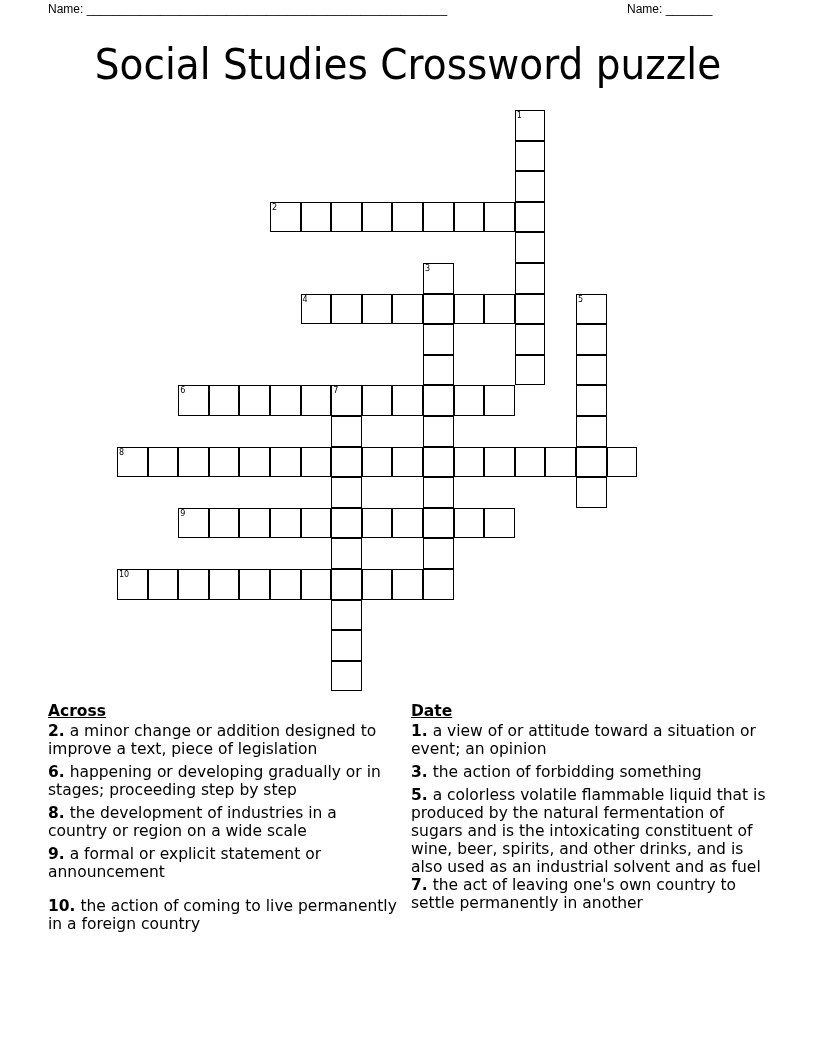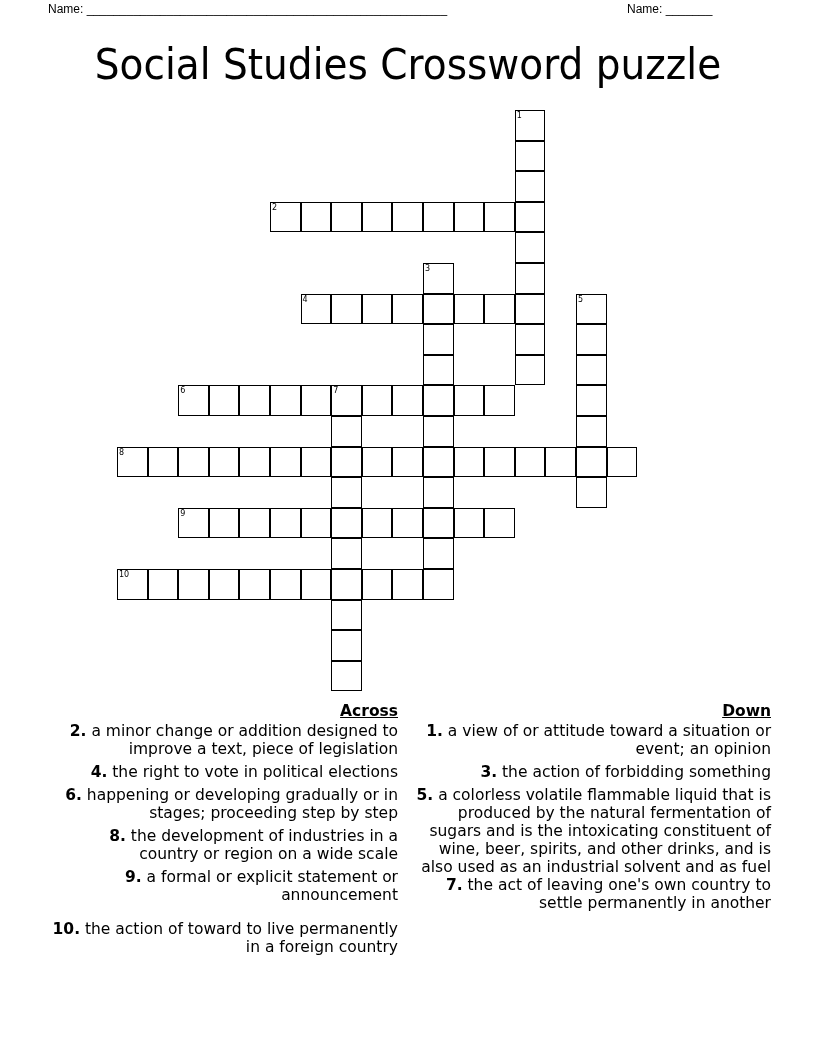--- a/index.html
+++ b/index.html
@@ -23,21 +23,21 @@
     .cell {
       position: absolute; width: 30.6px; height: 30.6px; box-sizing: border-box;
       border: 1.5px solid #000; background: #fff;
     }
     .cell .num {
       position: absolute; left: 1px; top: 0px; font-family: "DejaVu Sans", sans-serif;
       font-size: 8px; line-height: 9px; color: #000;
     }
     .clues {
       position: absolute; top: 702px; font-family: "DejaVu Sans", sans-serif;
-      font-size: 15.5px; line-height: 18px; text-align: right;
+      font-size: 15.5px; line-height: 18px;
     }
     .clues.across { left: 48px; width: 350px; }
     .clues.down { left: 411px; width: 360px; }
     .clues h3 {
       margin: 0 0 2px 0; font-size: 15.5px; font-weight: bold; text-decoration: underline;
       line-height: 18px;
     }
     .clue { margin: 0 0 5px 0; }
     .clue b { font-weight: bold; }
   </style>
@@ -162,26 +162,25 @@
     <div class="cell" style="left: 239.4px; top: 569px;"></div>
     <div class="cell" style="left: 270px; top: 569px;"></div>
     <div class="cell" style="left: 300.6px; top: 569px;"></div>
     <div class="cell" style="left: 361.8px; top: 569px;"></div>
     <div class="cell" style="left: 392.4px; top: 569px;"></div>
   </div>
 
 <div class="clues across">
   <h3>Across</h3>
   <div class="clue"><b>2.</b> <span>a minor change or addition designed to improve a text, piece of legislation</span></div>
-  <div class="clue"><b>4.</b> <span>the right to vote in political elections</span></div>
   <div class="clue"><b>6.</b> <span>happening or developing gradually or in stages; proceeding step by step</span></div>
   <div class="clue"><b>8.</b> <span>the development of industries in a country or region on a wide scale</span></div>
   <div class="clue" style="margin-bottom:16px"><b>9.</b> <span>a formal or explicit statement or announcement</span></div>
-  <div class="clue"><b>10.</b> <span>the action of toward to live permanently in a foreign country</span></div>
+  <div class="clue"><b>10.</b> <span>the action of coming to live permanently in a foreign country</span></div>
 </div>
 
 <div class="clues down">
-  <h3>Down</h3>
+  <h3>Date</h3>
   <div class="clue"><b>1.</b> <span>a view of or attitude toward a situation or event; an opinion</span></div>
   <div class="clue"><b>3.</b> <span>the action of forbidding something</span></div>
   <div class="clue" style="margin-bottom:0"><b>5.</b> <span>a colorless volatile flammable liquid that is produced by the natural fermentation of sugars and is the intoxicating constituent of wine, beer, spirits, and other drinks, and is also used as an industrial solvent and as fuel</span></div>
   <div class="clue"><b>7.</b> <span>the act of leaving one's own country to settle permanently in another</span></div>
 </div>
 
 </body></html>

